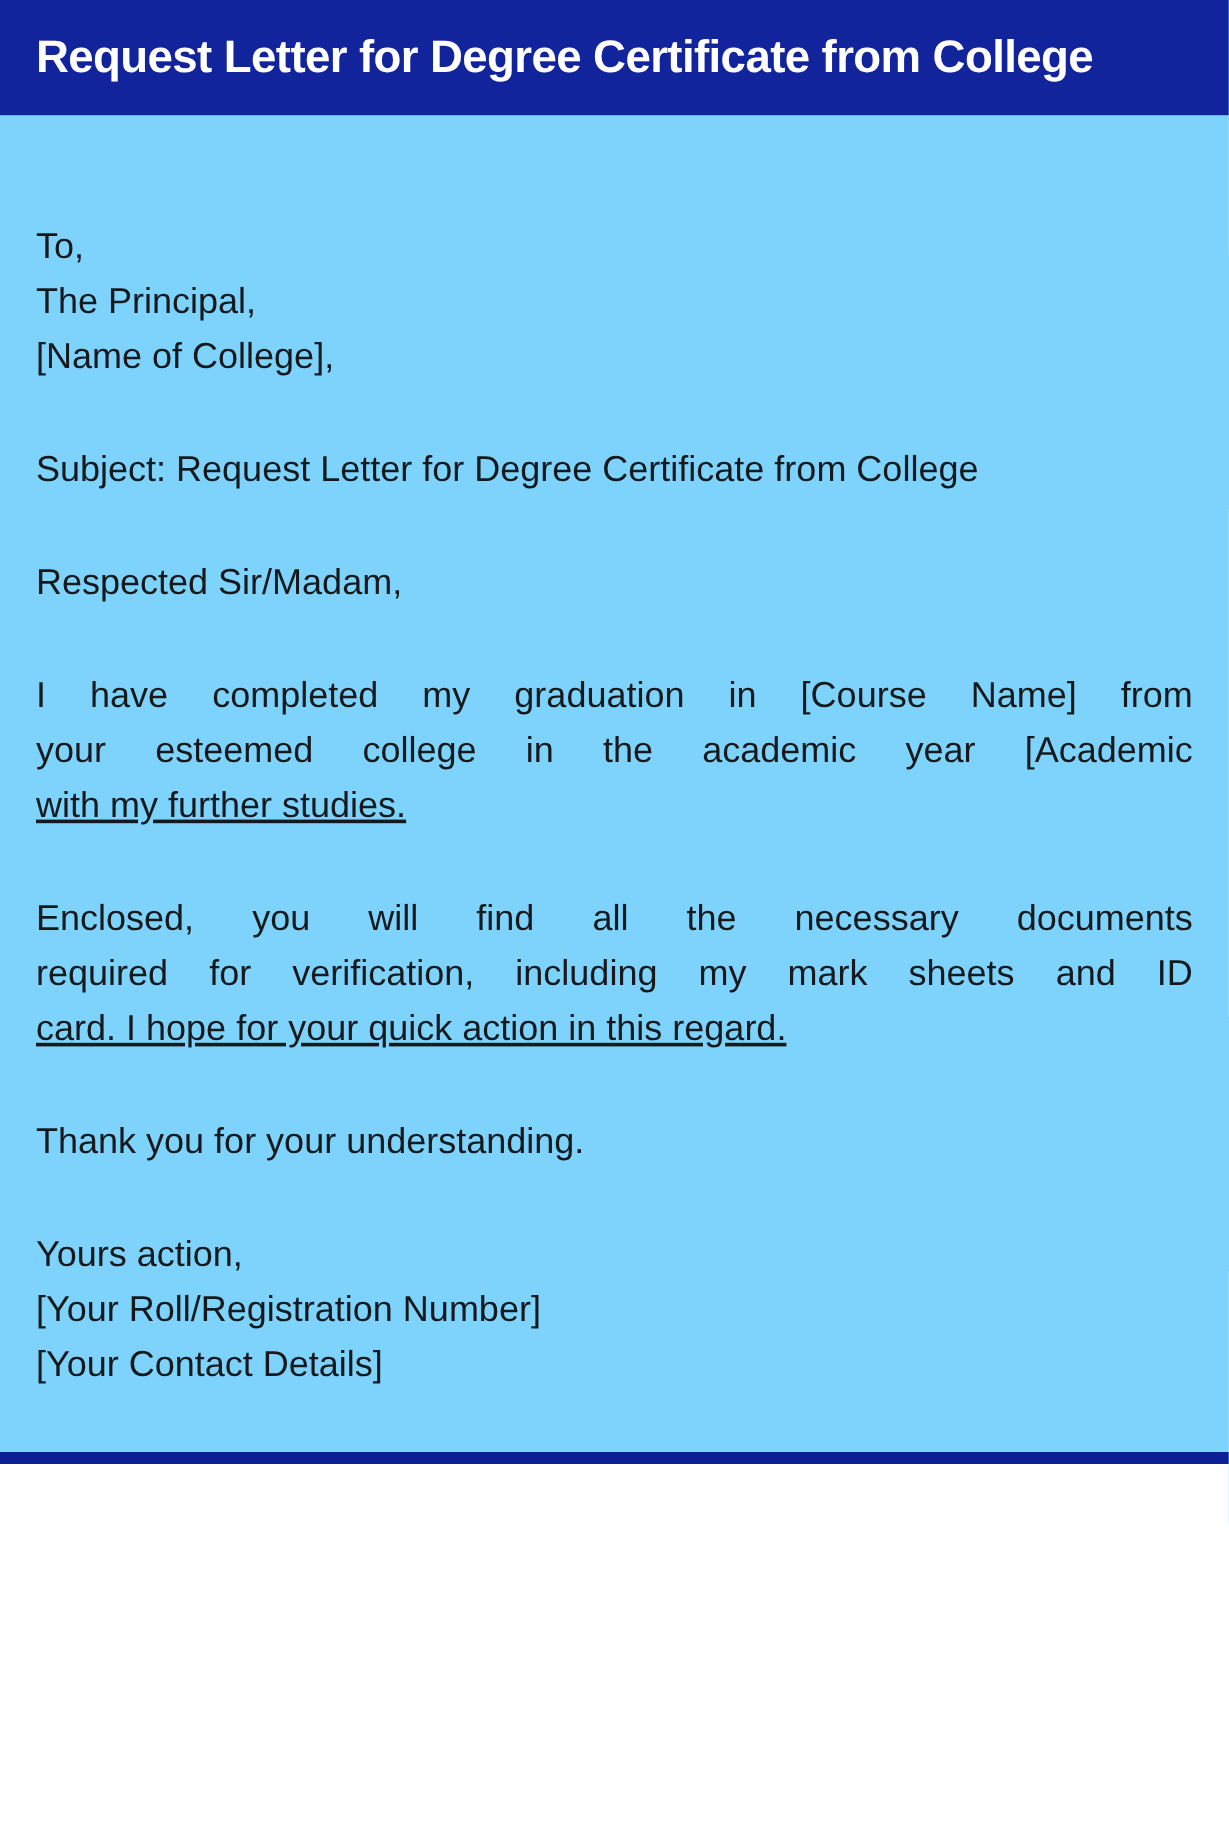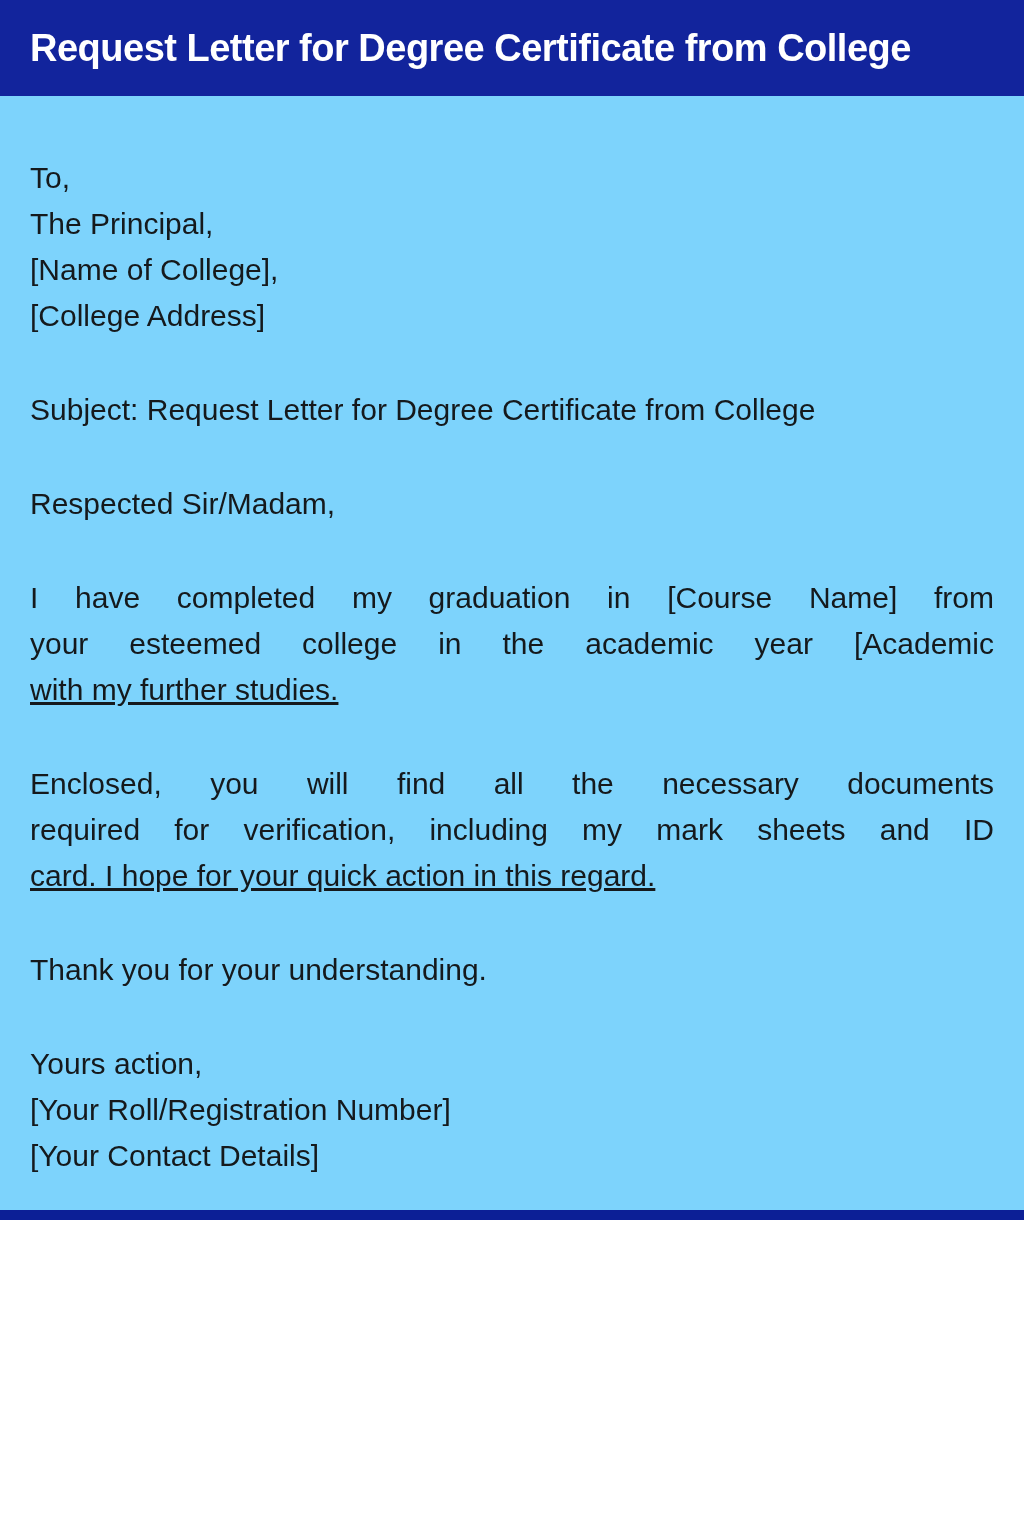--- a/index.html
+++ b/index.html
@@ -26,21 +26,21 @@
   }
   .banner h1 {
     margin: 0;
     color: #ffffff;
     font-size: 38px;
     font-weight: 700;
     letter-spacing: -0.5px;
     white-space: nowrap;
   }
   .letter {
-    padding: 59px 30px 0 30px;
+    padding: 87px 30px 0 30px;
     color: #15191c;
     font-size: 30px;
     line-height: 46px;
   }
   .block { margin: 0 0 48px 0; }
   .block:last-child { margin-bottom: 0; }
   .para .jline {
     display: block;
     text-align: justify;
     text-align-last: justify;
@@ -85,21 +85,20 @@
   <header class="banner">
     <h1>Request Letter for Degree Certificate from College</h1>
   </header>
 
   <main class="letter">
 
     <div class="block">
       <div>To,</div>
       <div>The Principal,</div>
       <div>[Name of College],</div>
-      <div>[College Address]</div>
     </div>
 
     <div class="block">Subject: Request Letter for Degree Certificate from College</div>
 
     <div class="block">Respected Sir/Madam,</div>
 
     <div class="block para">
       <span class="jline">I have completed my graduation in [Course Name] from</span>
       <span class="jline">your esteemed college in the academic year [Academic</span>
       <span class="lastline">with my further studies.</span>

